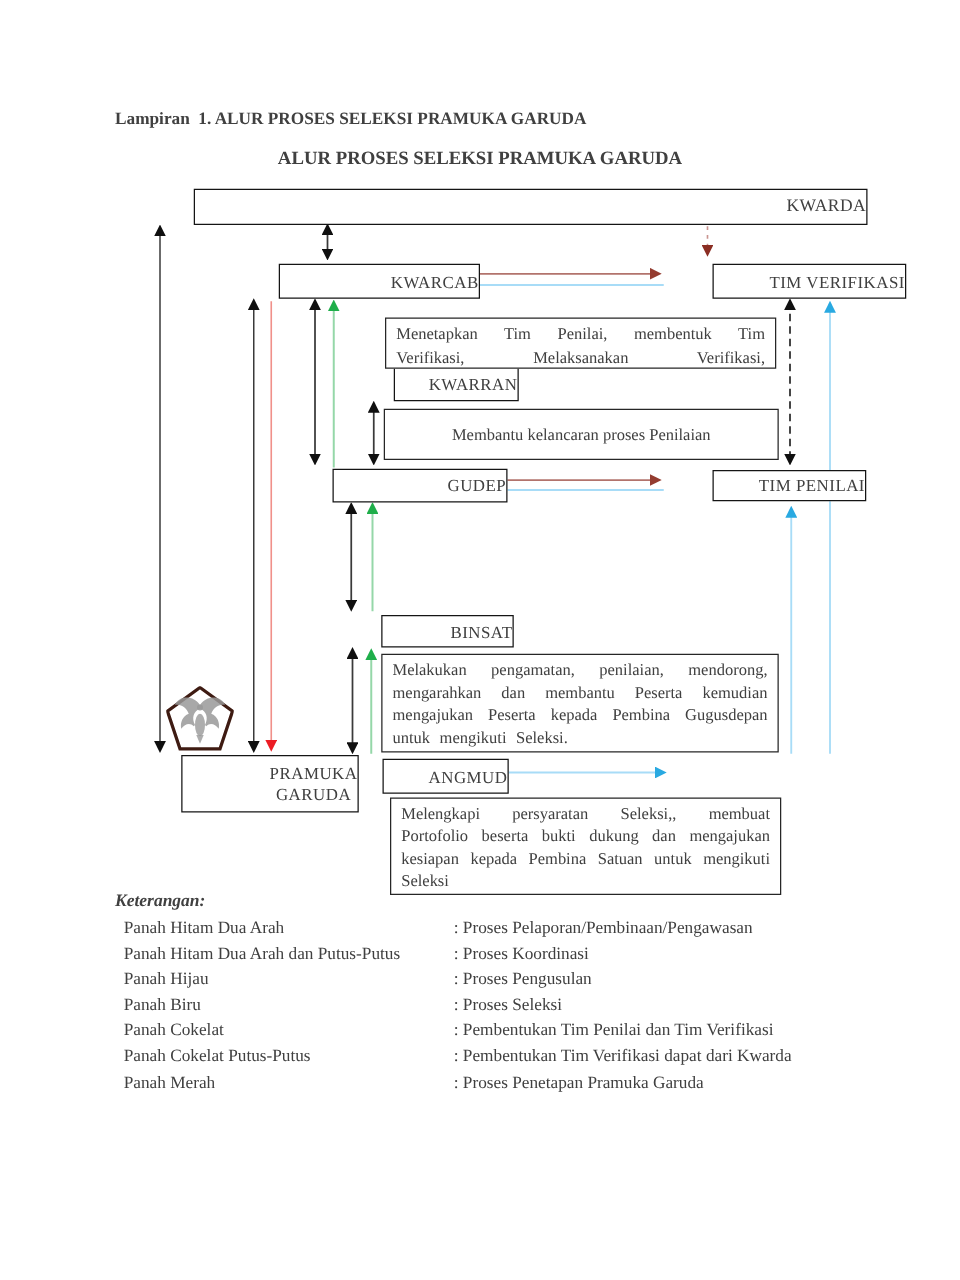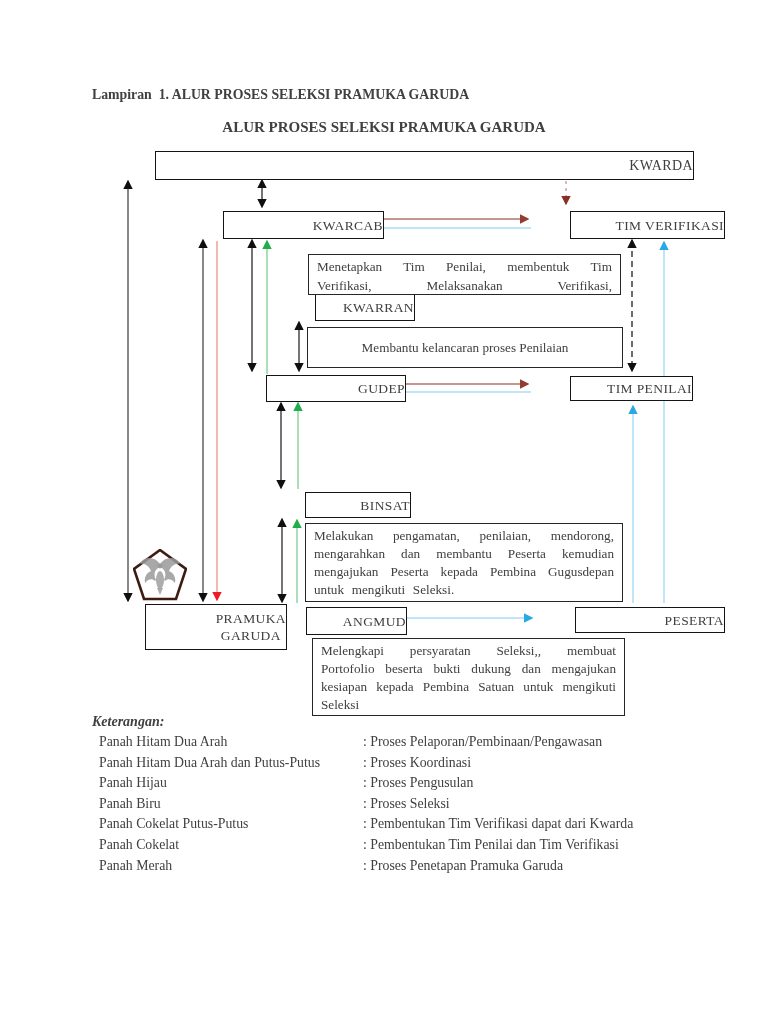--- a/index.html
+++ b/index.html
@@ -114,23 +114,20 @@
     </div>
   <div class="node" style="left:108px;top:604px;width:140px;height:44px;">
     <div>
       <div>PRAMUKA</div>
       <div>GARUDA</div>
     </div>
   </div>
   <div class="node" style="left:269px;top:607px;width:99px;height:26px;">
       <span>ANGMUD</span>
     </div>
-  <div class="node" style="left:538px;top:607px;width:148px;height:24px;">
-      <span>PESERTA</span>
-    </div>
 
   <div class="note note-first" style="left:308px;top:254px;width:313px;height:41px;">Menetapkan Tim Penilai, membentuk Tim Verifikasi, Melaksanakan Verifikasi,</div>
   <div class="note note-center" style="left:307px;top:327px;width:316px;height:41px;line-height:34px;">Membantu kelancaran proses Penilaian</div>
   <div class="note" style="left:305px;top:523px;width:318px;height:79px;line-height:18px;">Melakukan pengamatan, penilaian, mendorong, mengarahkan dan membantu Peserta kemudian mengajukan Peserta kepada Pembina Gugusdepan untuk mengikuti Seleksi.</div>
   <div class="note" style="left:312px;top:638px;width:313px;height:78px;line-height:18px;">Melengkapi persyaratan Seleksi,, membuat Portofolio beserta bukti dukung dan mengajukan kesiapan kepada Pembina Satuan untuk mengikuti Seleksi</div>
 
   <div class="logo">
     <svg width="54" height="52" viewBox="0 0 54 52">
       <polygon points="27,1 53,20 43,50 11,50 1,20" fill="#ffffff" stroke-width="2.6" stroke="#3e1b12"></polygon>
       <g fill="#999999">
@@ -154,26 +151,26 @@
     </div>
     <div class="lg-row">
       <span class="lg-label">Panah Hijau</span>
       <span class="lg-value">: Proses Pengusulan</span>
     </div>
     <div class="lg-row">
       <span class="lg-label">Panah Biru</span>
       <span class="lg-value">: Proses Seleksi</span>
     </div>
     <div class="lg-row">
+      <span class="lg-label">Panah Cokelat</span>
+      <span class="lg-value">: Pembentukan Tim Penilai dan Tim Verifikasi</span>
+    </div>
+    <div class="lg-row">
       <span class="lg-label">Panah Cokelat Putus-Putus</span>
       <span class="lg-value">: Pembentukan Tim Verifikasi dapat dari Kwarda</span>
-    </div>
-    <div class="lg-row">
-      <span class="lg-label">Panah Cokelat</span>
-      <span class="lg-value">: Pembentukan Tim Penilai dan Tim Verifikasi</span>
     </div>
     <div class="lg-row">
       <span class="lg-label">Panah Merah</span>
       <span class="lg-value">: Proses Penetapan Pramuka Garuda</span>
     </div>
   </div>
 
 </div>
 
 </body></html>

